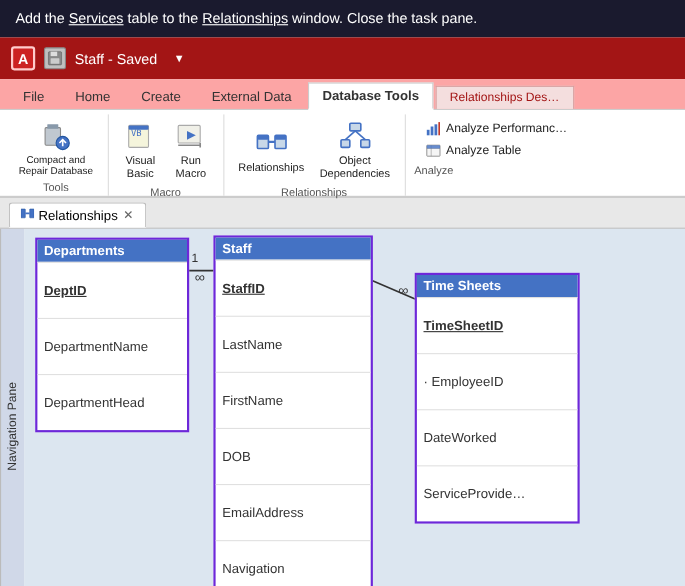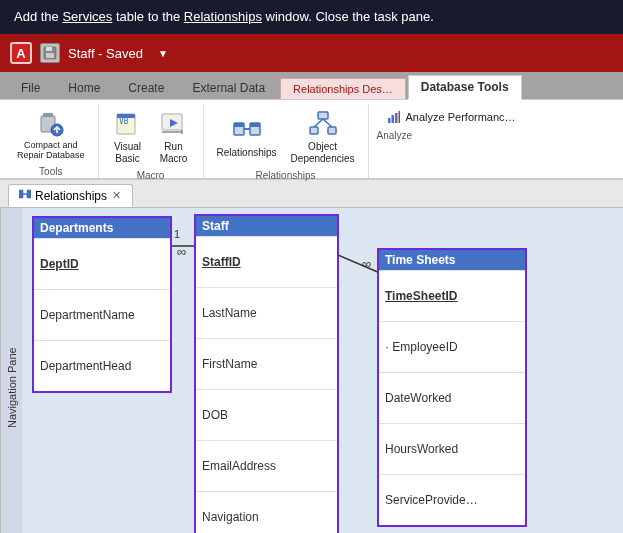--- a/index.html
+++ b/index.html
@@ -51,21 +51,21 @@
     }
     .title-text {
       color: white;
       font-size: 13px;
       font-weight: 500;
       display: flex; align-items: center; gap: 15px;
     }
 
     
     .ribbon-tabs {
-      background: #a3a3a3;
+      background: #fca5a5;
       display: flex;
       align-items: flex-end;
       padding: 0 8px;
       border-bottom: 1px solid #ccc;
       height: 28px;
     }
     .ribbon-tab {
       padding: 4px 12px;
       font-size: 12px;
       color: #333;
@@ -284,22 +284,22 @@
     <span>Staff - Saved</span>
     <span style="color:white; font-size:10px;">▼</span>
   </div>
 </div>
 
 <div class="ribbon-tabs">
   <div class="ribbon-tab">File</div>
   <div class="ribbon-tab">Home</div>
   <div class="ribbon-tab">Create</div>
   <div class="ribbon-tab">External Data</div>
+  <div class="ribbon-tab active">Database Tools</div>
   <div class="ribbon-tab contextual" style="font-size:11px;">Relationships Des…</div>
-  <div class="ribbon-tab active">Database Tools</div>
 </div>
 
 <div class="ribbon-content">
 
   <div class="ribbon-group">
     <div class="ribbon-group-items">
       <div class="ribbon-button">
         <div class="ribbon-button-icon">
           <svg width="28" height="28" viewBox="0 0 28 28">
             <rect x="4" y="6" width="14" height="16" rx="1" fill="#c0c8d0" stroke="#888" stroke-width="1"></rect>
@@ -377,20 +377,31 @@
       <div class="ribbon-side-item">
         <div class="ribbon-side-icon">
           <svg width="14" height="14" viewBox="0 0 14 14">
             <rect x="1" y="8" width="2.5" height="5" fill="#4472c4"></rect>
             <rect x="4.5" y="5" width="2.5" height="8" fill="#4472c4"></rect>
             <rect x="8" y="3" width="2.5" height="10" fill="#4472c4"></rect>
             <rect x="11.5" y="1" width="1.5" height="12" fill="#c0392b"></rect>
           </svg>
         </div>
         <span class="ribbon-side-text">Analyze Performanc…</span>
+      </div>
+      <div class="ribbon-side-item">
+        <div class="ribbon-side-icon">
+          <svg width="14" height="14" viewBox="0 0 14 14">
+            <rect x="1" y="2" width="12" height="10" rx="0.5" fill="#f5f5f5" stroke="#888" stroke-width="0.8"></rect>
+            <line x1="1" y1="5" x2="13" y2="5" stroke="#888" stroke-width="0.5"></line>
+            <line x1="5" y1="2" x2="5" y2="12" stroke="#888" stroke-width="0.5"></line>
+            <rect x="1" y="2" width="12" height="3" fill="#4472c4" rx="0.5" opacity="0.8"></rect>
+          </svg>
+        </div>
+        <span class="ribbon-side-text">Analyze Table</span>
       </div>
     </div>
     <div class="ribbon-group-label">Analyze</div>
   </div>
 </div>
 
 <div class="doc-tab-bar">
   <div class="doc-tab active">
     <span>
       <svg width="12" height="12" viewBox="0 0 12 12">
@@ -439,17 +450,16 @@
       <div class="rel-table-field">DOB</div>
       <div class="rel-table-field">EmailAddress</div>
       <div class="rel-table-field">Navigation</div>
     </div>
 
     <div class="rel-table" style="left:355px; top:40px; width:150px;">
       <div class="rel-table-header">Time Sheets</div>
       <div class="rel-table-field primary">TimeSheetID</div>
       <div class="rel-table-field">· EmployeeID</div>
       <div class="rel-table-field">DateWorked</div>
-      <div class="rel-table-field">HoursWorked</div>
       <div class="rel-table-field">ServiceProvide…</div>
     </div>
   </div>
 </div>
 
 </body></html>

